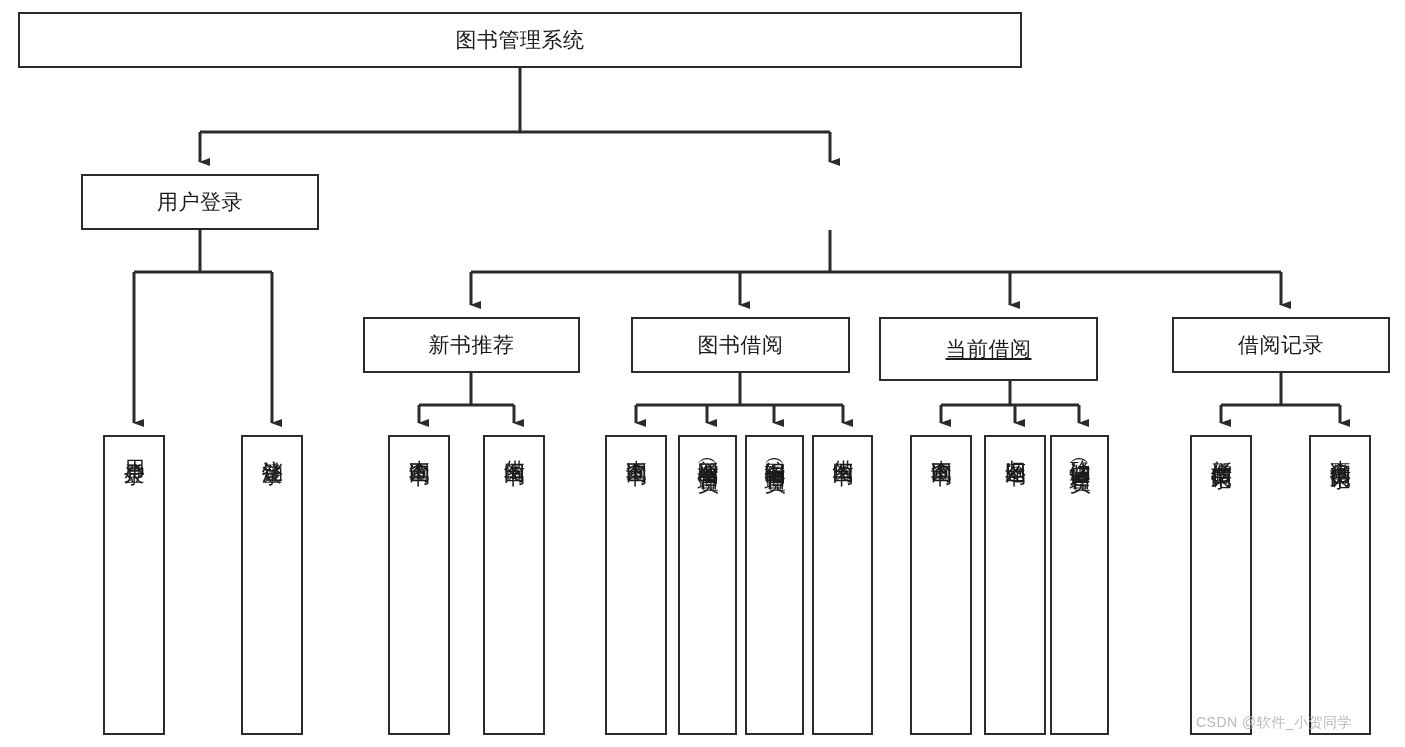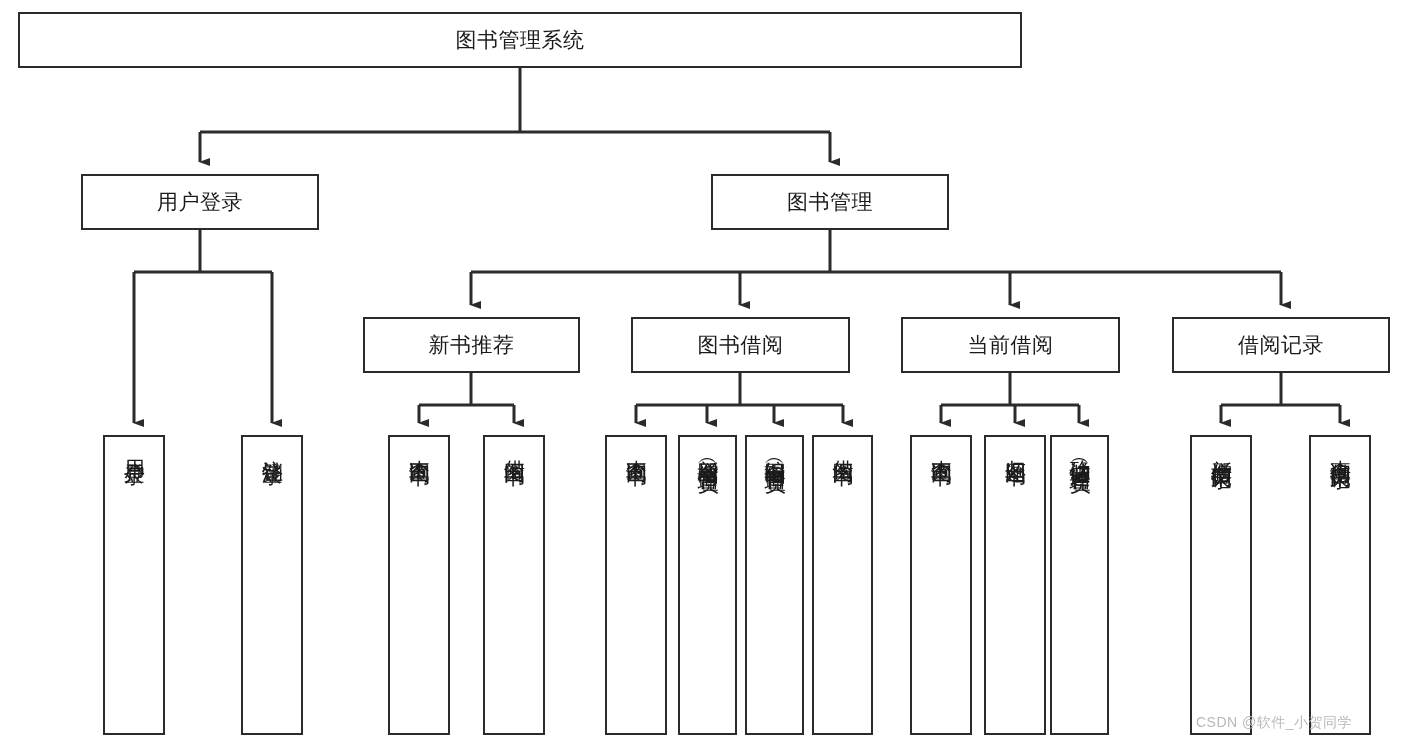--- a/index.html
+++ b/index.html
@@ -121,31 +121,28 @@
     </g>
   </svg>
 
   <div class="node root" style="left:18px; top:12px; width:1004px; height:56px;">
     <span class="label-h">图书管理系统</span>
   </div>
 
   <div class="node" style="left:81px; top:174px; width:238px; height:56px;">
     <span class="label-h">用户登录</span>
   </div>
-  <div class="node" style="left:711px; top:174px; width:238px; height:56px;">
-    <span class="label-h">图书管理</span>
-  </div>
 
   <div class="node" style="left:631px; top:317px; width:219px; height:56px;">
     <span class="label-h">图书借阅</span>
   </div>
   <div class="node" style="left:363px; top:317px; width:217px; height:56px;">
     <span class="label-h">新书推荐</span>
   </div>
-  <div class="node" style="left:901px; top:317px; width:219px; height:56px;">
+  <div class="node" style="left:879px; top:317px; width:219px; height:64px;text-decoration:underline;">
     <span class="label-h">当前借阅</span>
   </div>
   <div class="node" style="left:1172px; top:317px; width:218px; height:56px;justify-content:center;">
     <span class="label-h">借阅记录</span>
   </div>
 
   <div class="node leaf" style="left:103px; top:435px; width:62px; height:300px;">
     <span class="label-v">用户登录</span>
   </div>
   <div class="node leaf" style="left:241px; top:435px; width:62px; height:300px;">

